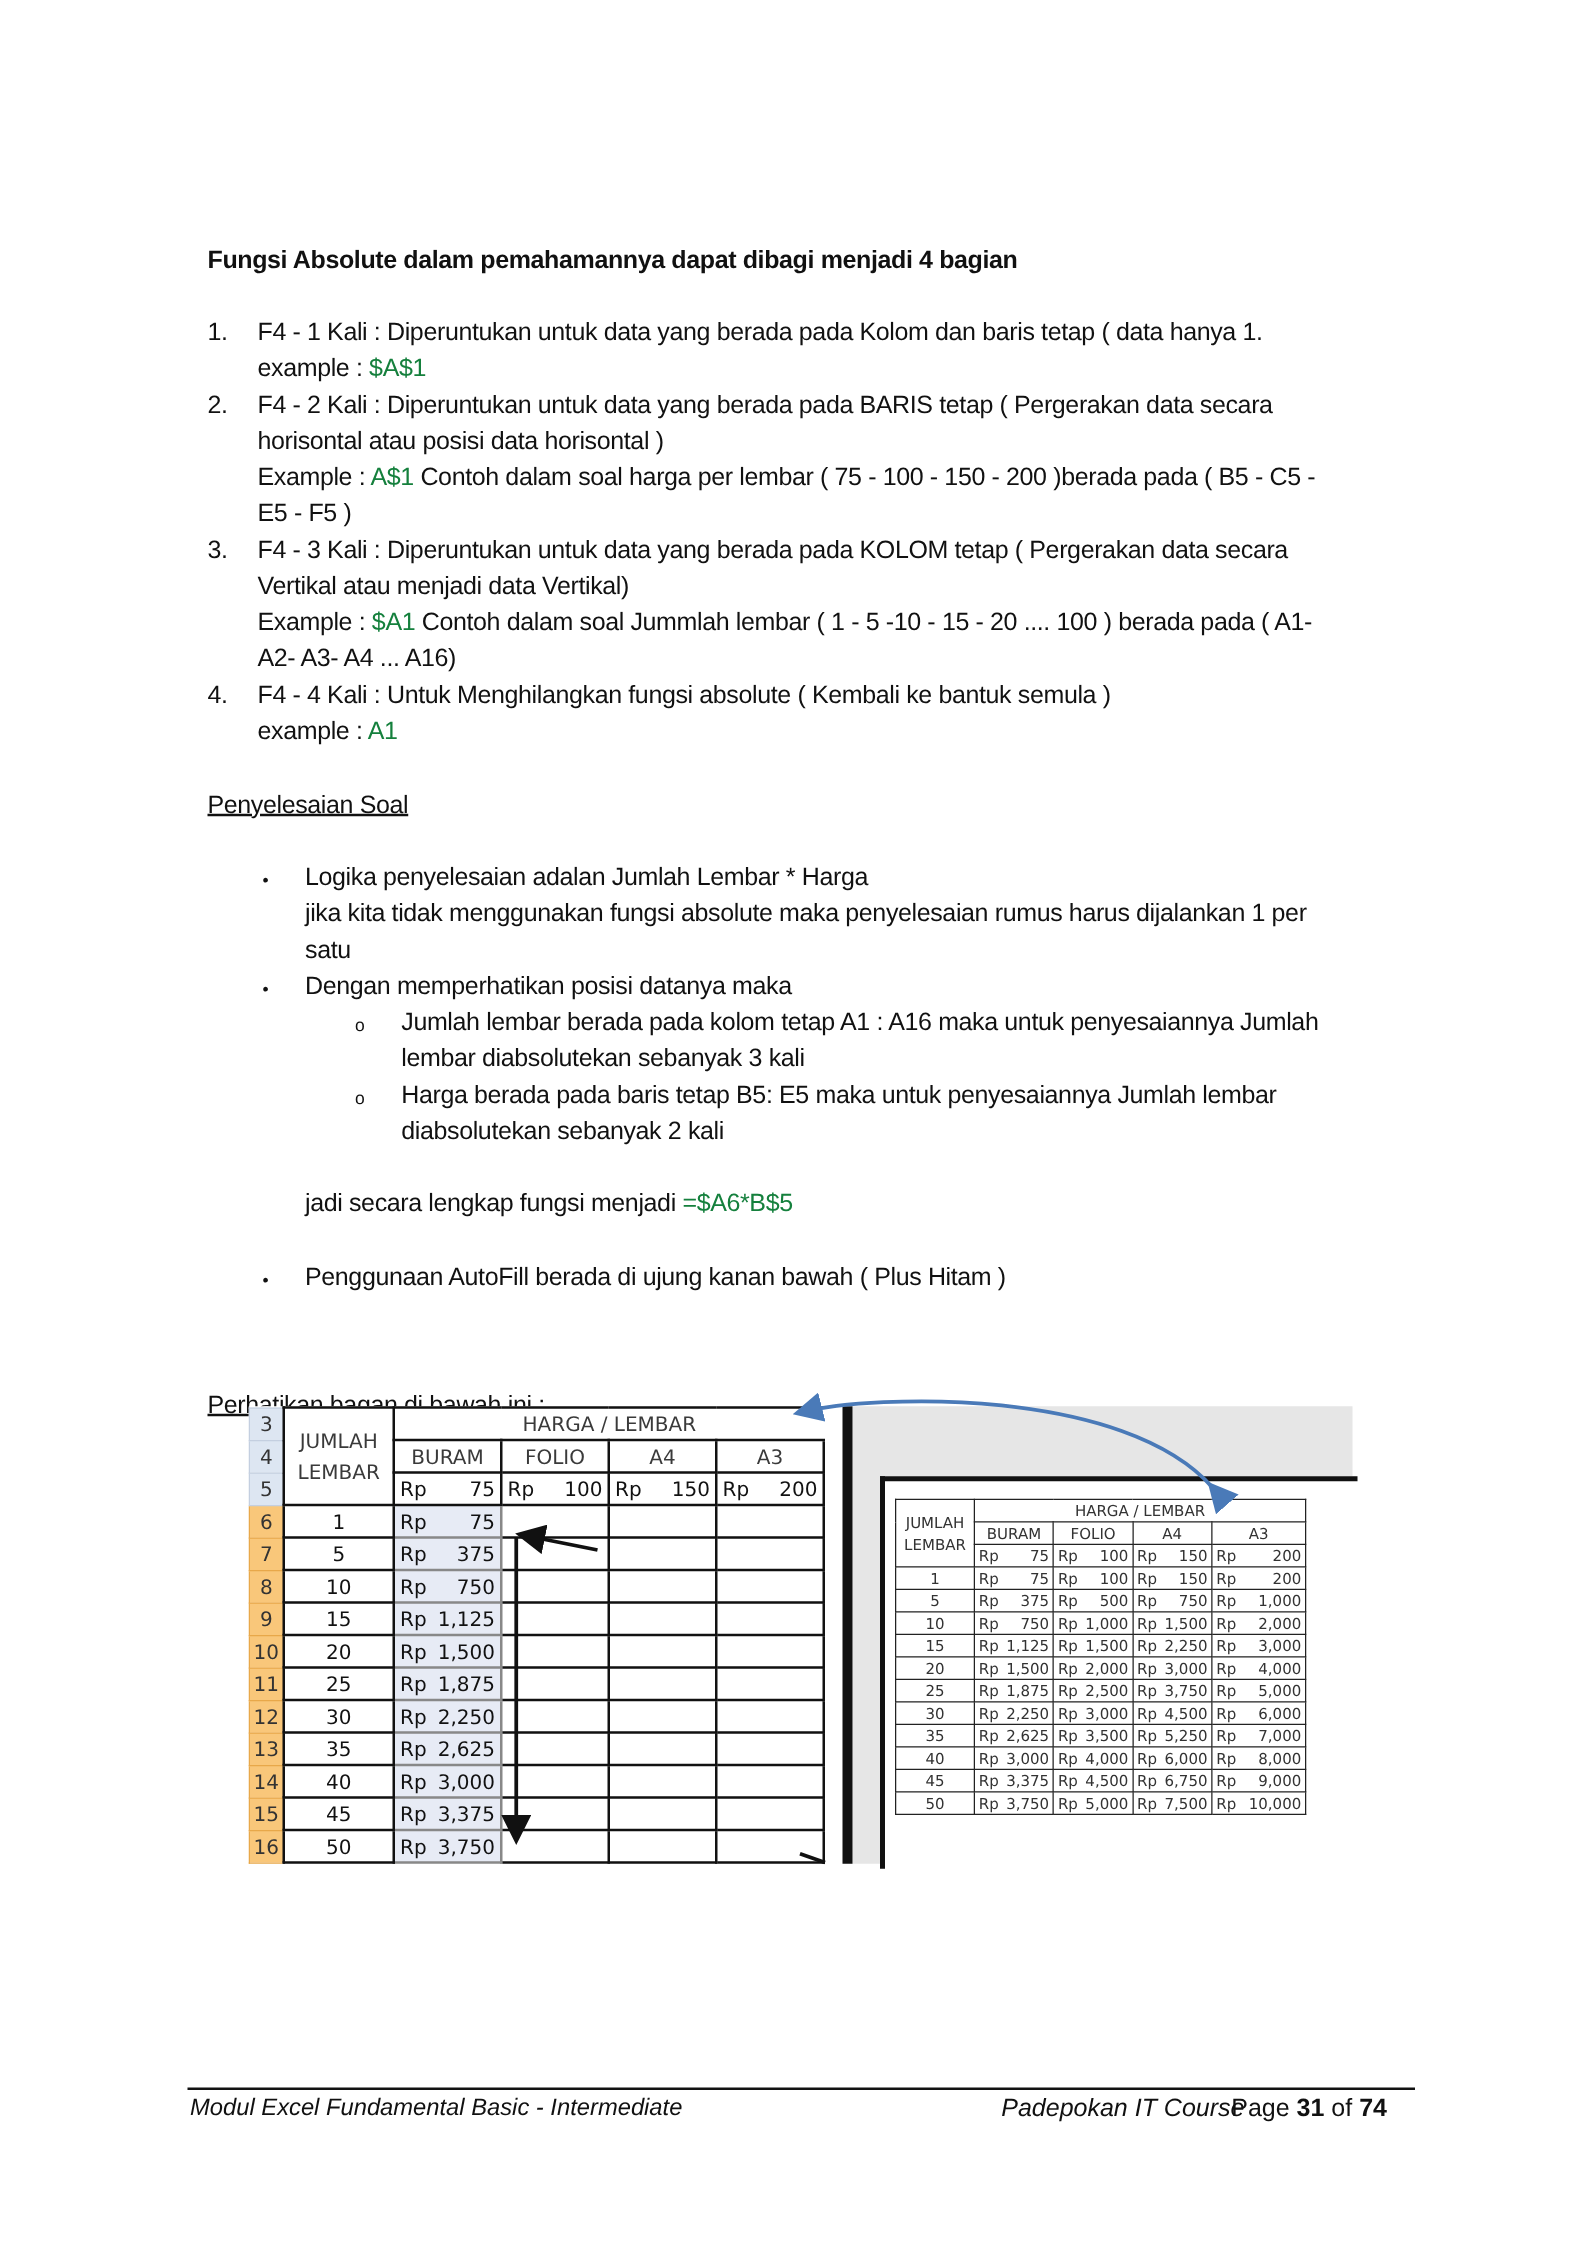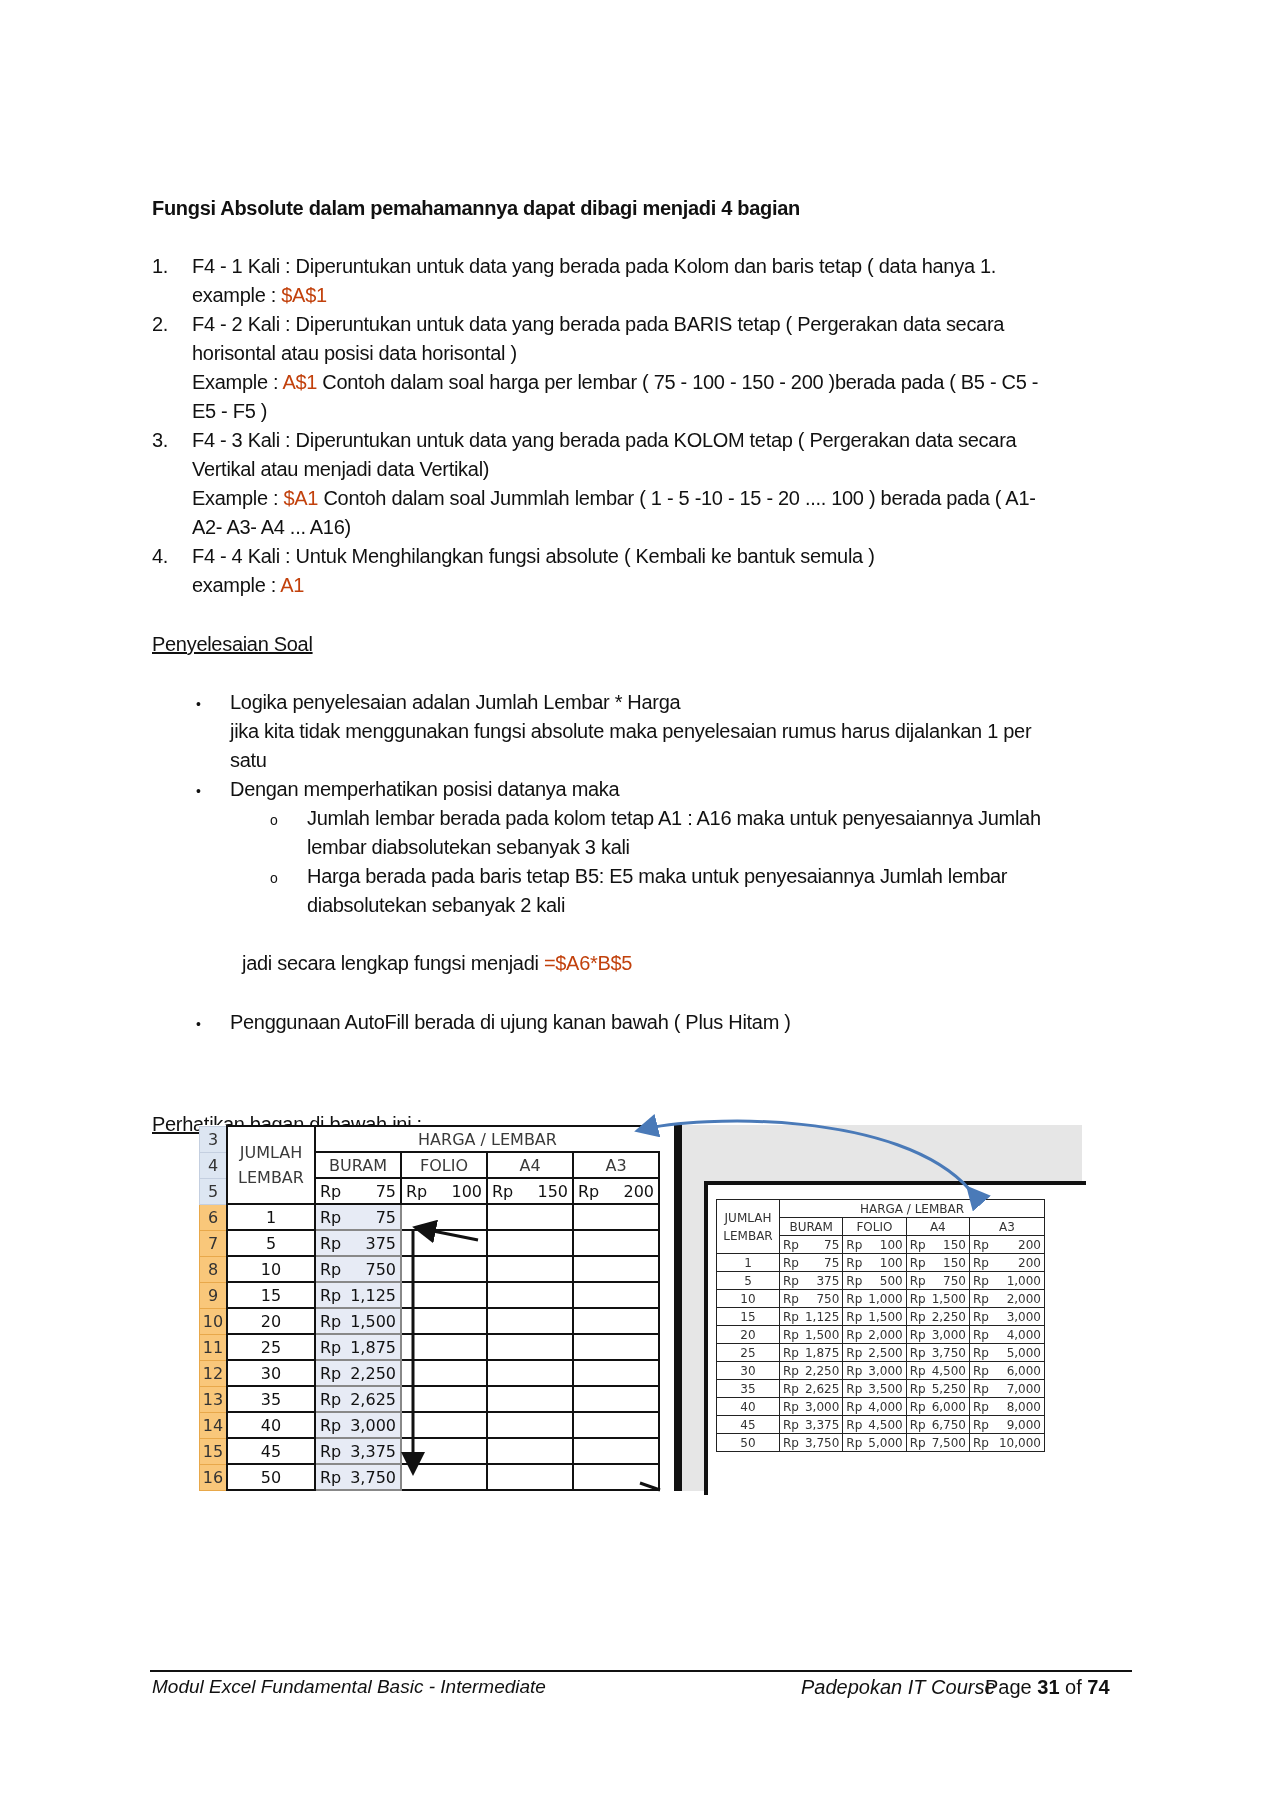--- a/index.html
+++ b/index.html
@@ -1,21 +1,21 @@
 <!DOCTYPE html>
 <html><head>
 <meta charset="utf-8">
 <style>
   html, body { margin: 0; padding: 0; background: #ffffff; }
   body { width: 1273px; height: 1800px; position: relative; overflow: hidden;
          font-family: "Liberation Sans", sans-serif; color: #111; }
   .page { position: absolute; left: 0; top: 0; width: 1273px; height: 1800px; }
-  .txt { position: absolute; font-size: 20px; line-height: 29px; white-space: nowrap; letter-spacing: -0.3px; }
+  .txt { position: absolute; font-size: 20px; line-height: 29px; white-space: nowrap; letter-spacing: -0.3px; margin-left: 14px; }
   .h1 { left: 152px; top: 194px; font-weight: bold; }
-  .blue { color: #c2410c; }
+  .blue { color: #15803d; }
   .ul { text-decoration: underline; }
   .num { position: absolute; left: 152px; }
   .item { position: absolute; left: 192px; width: 940px; white-space: normal; }
   .bullet { position: absolute; left: 196px; font-size: 14px; }
   .sub-bullet { position: absolute; left: 270px; font-size: 14px; }
 
   
   .sheetL { position: absolute; left: 199px; top: 1125px; width: 476px; height: 366px; background:#fff; }
   .sheetL table { border-collapse: collapse; position:absolute; left:0; top:0; font-family: "DejaVu Sans", sans-serif; font-size: 16px; }
   .sheetL td { height: 24px; padding: 0 4px; border: 2px solid #111; text-align:center; white-space:nowrap; }
@@ -91,21 +91,21 @@
     <div>Jumlah lembar berada pada kolom tetap A1 : A16 maka untuk penyesaiannya Jumlah</div>
     <div>lembar diabsolutekan sebanyak 3 kali</div>
   </div>
 
   <div class="txt sub-bullet" style="top:864px">o</div>
   <div class="txt" style="left:307px; top:862px">
     <div>Harga berada pada baris tetap B5: E5 maka untuk penyesaiannya Jumlah lembar</div>
     <div>diabsolutekan sebanyak 2 kali</div>
   </div>
 
-  <div class="txt" style="left:242px; top:949px"><span>jadi secara lengkap fungsi menjadi </span><span class="blue">=$A6*B$5</span></div>
+  <div class="txt" style="left:230px; top:949px"><span>jadi secara lengkap fungsi menjadi </span><span class="blue">=$A6*B$5</span></div>
 
   <div class="txt bullet" style="top:1010px">•</div>
   <div class="txt" style="left:230px; top:1008px">Penggunaan AutoFill berada di ujung kanan bawah ( Plus Hitam )</div>
 
   <div class="txt ul" style="left:152px; top:1110px">Perhatikan bagan di bawah ini :</div>
 
   <div class="gray-panel"></div>
   <div class="sheetL">
     <table>
       <tbody>

